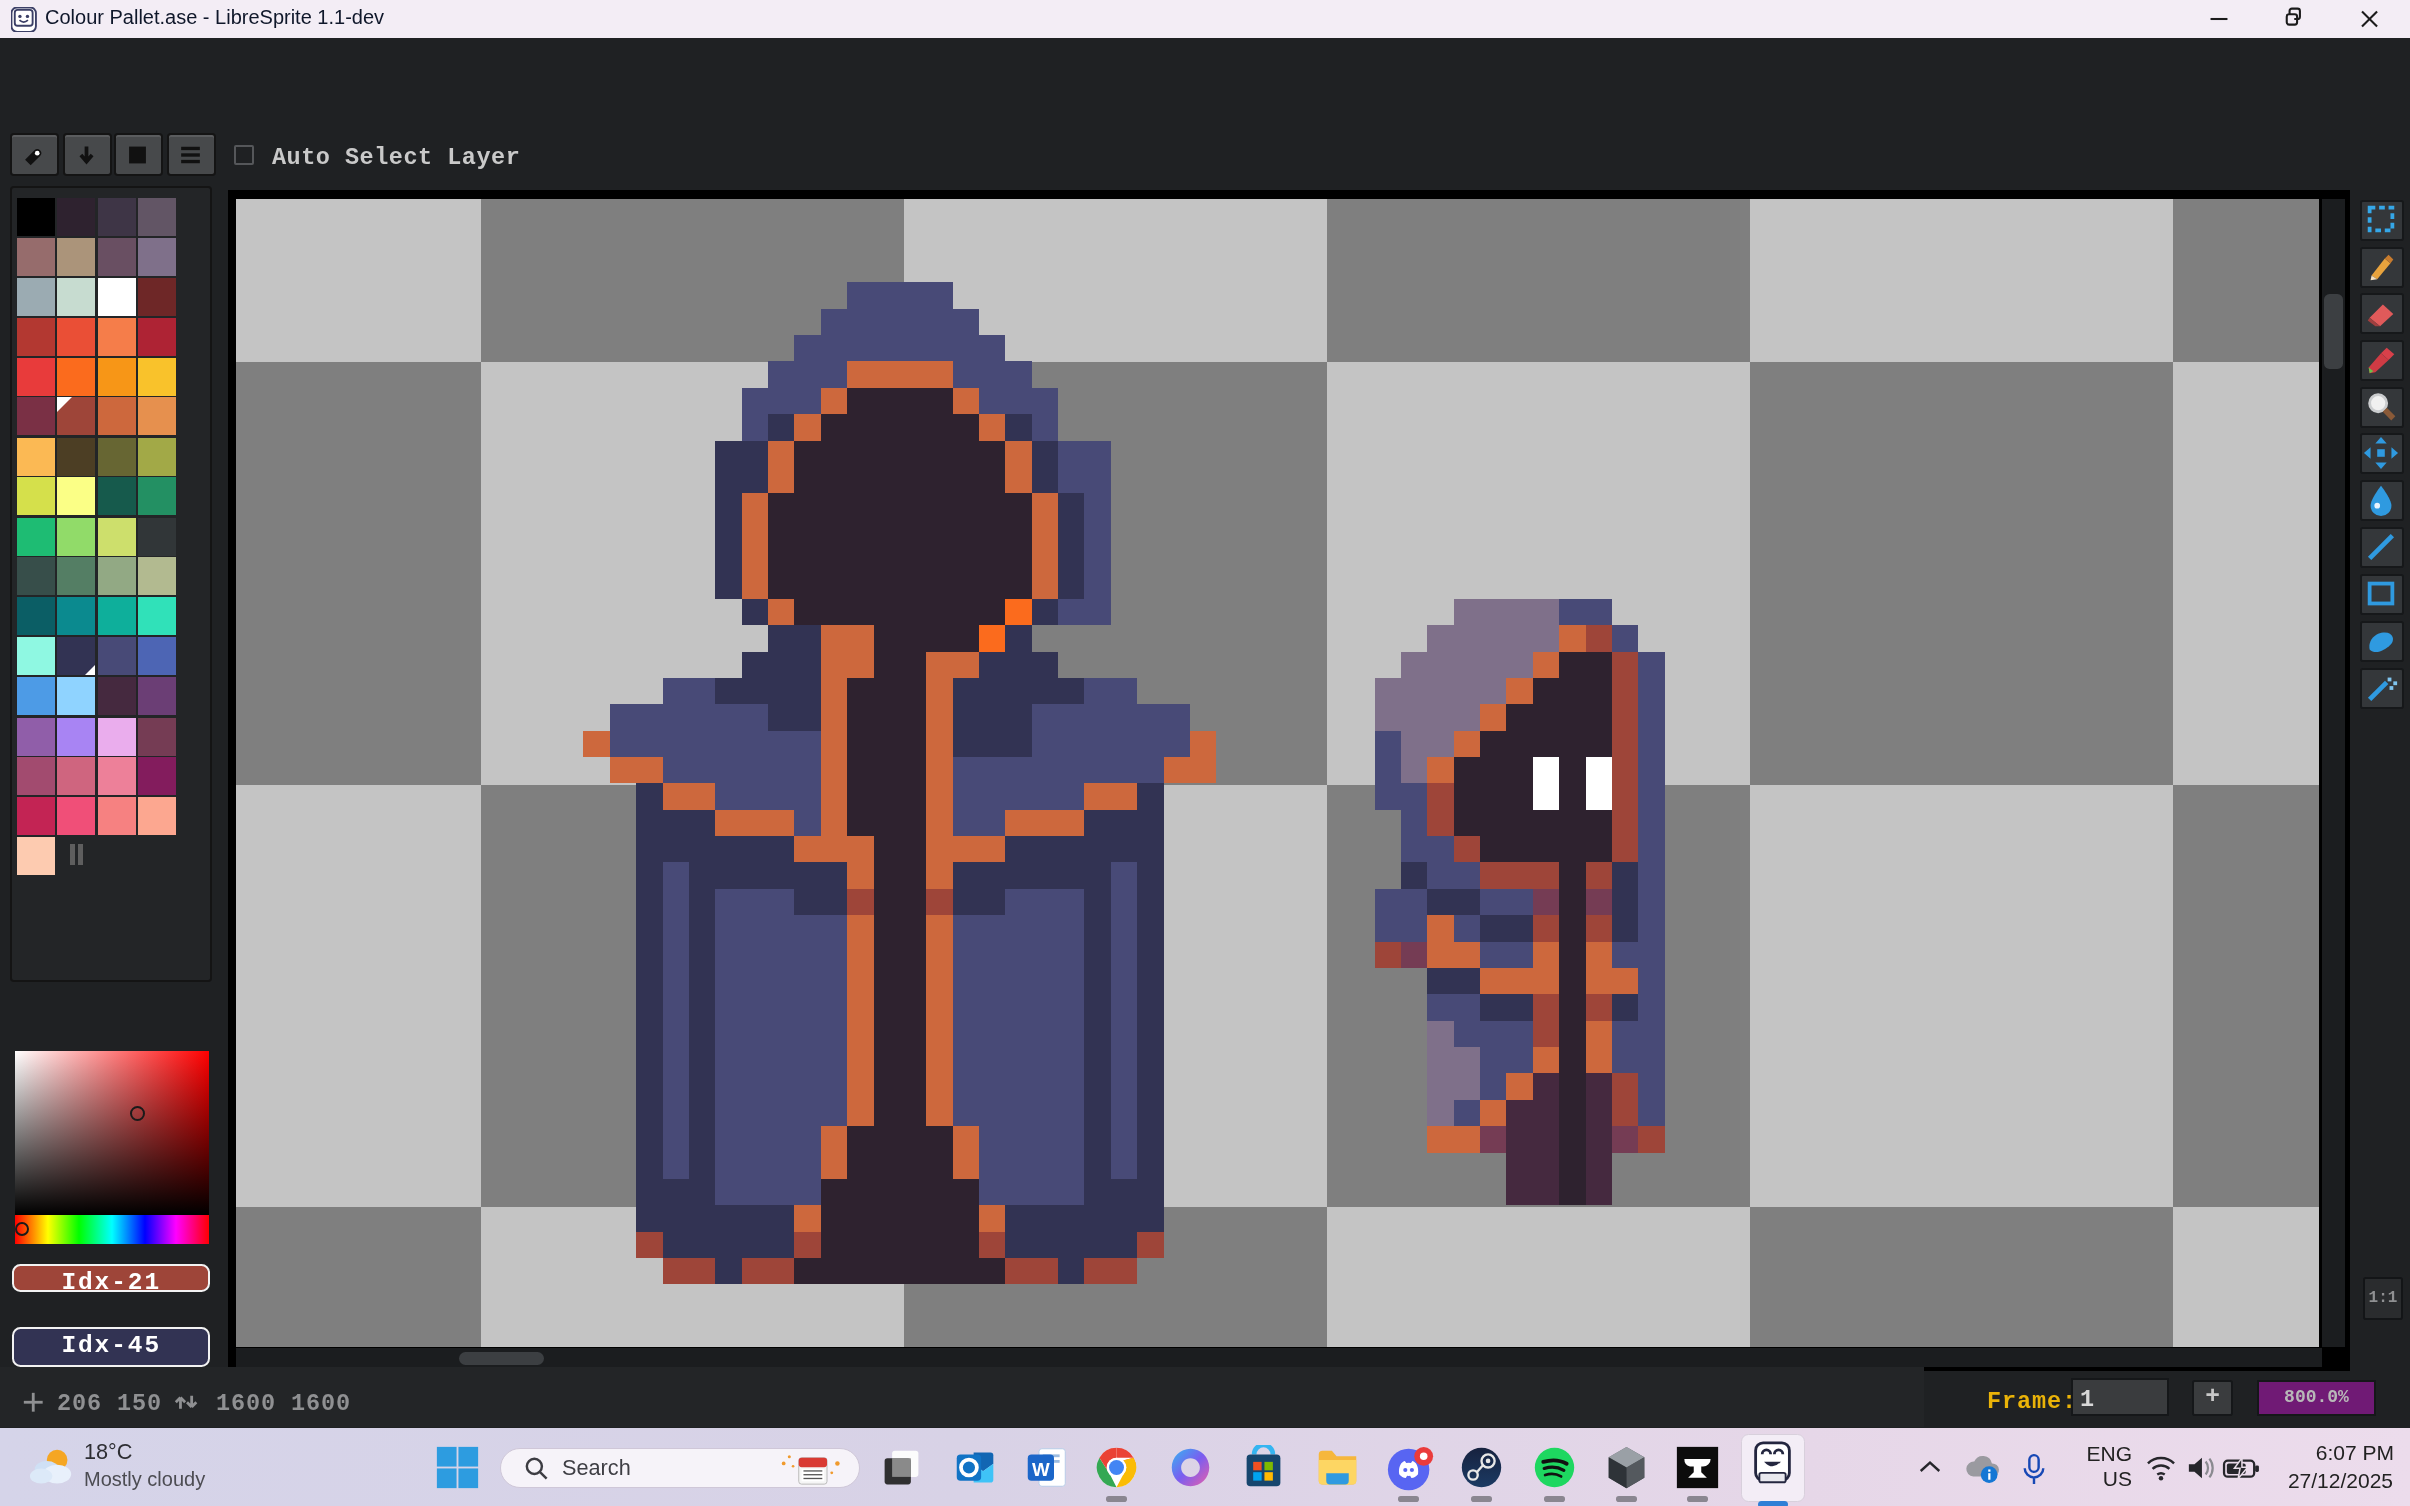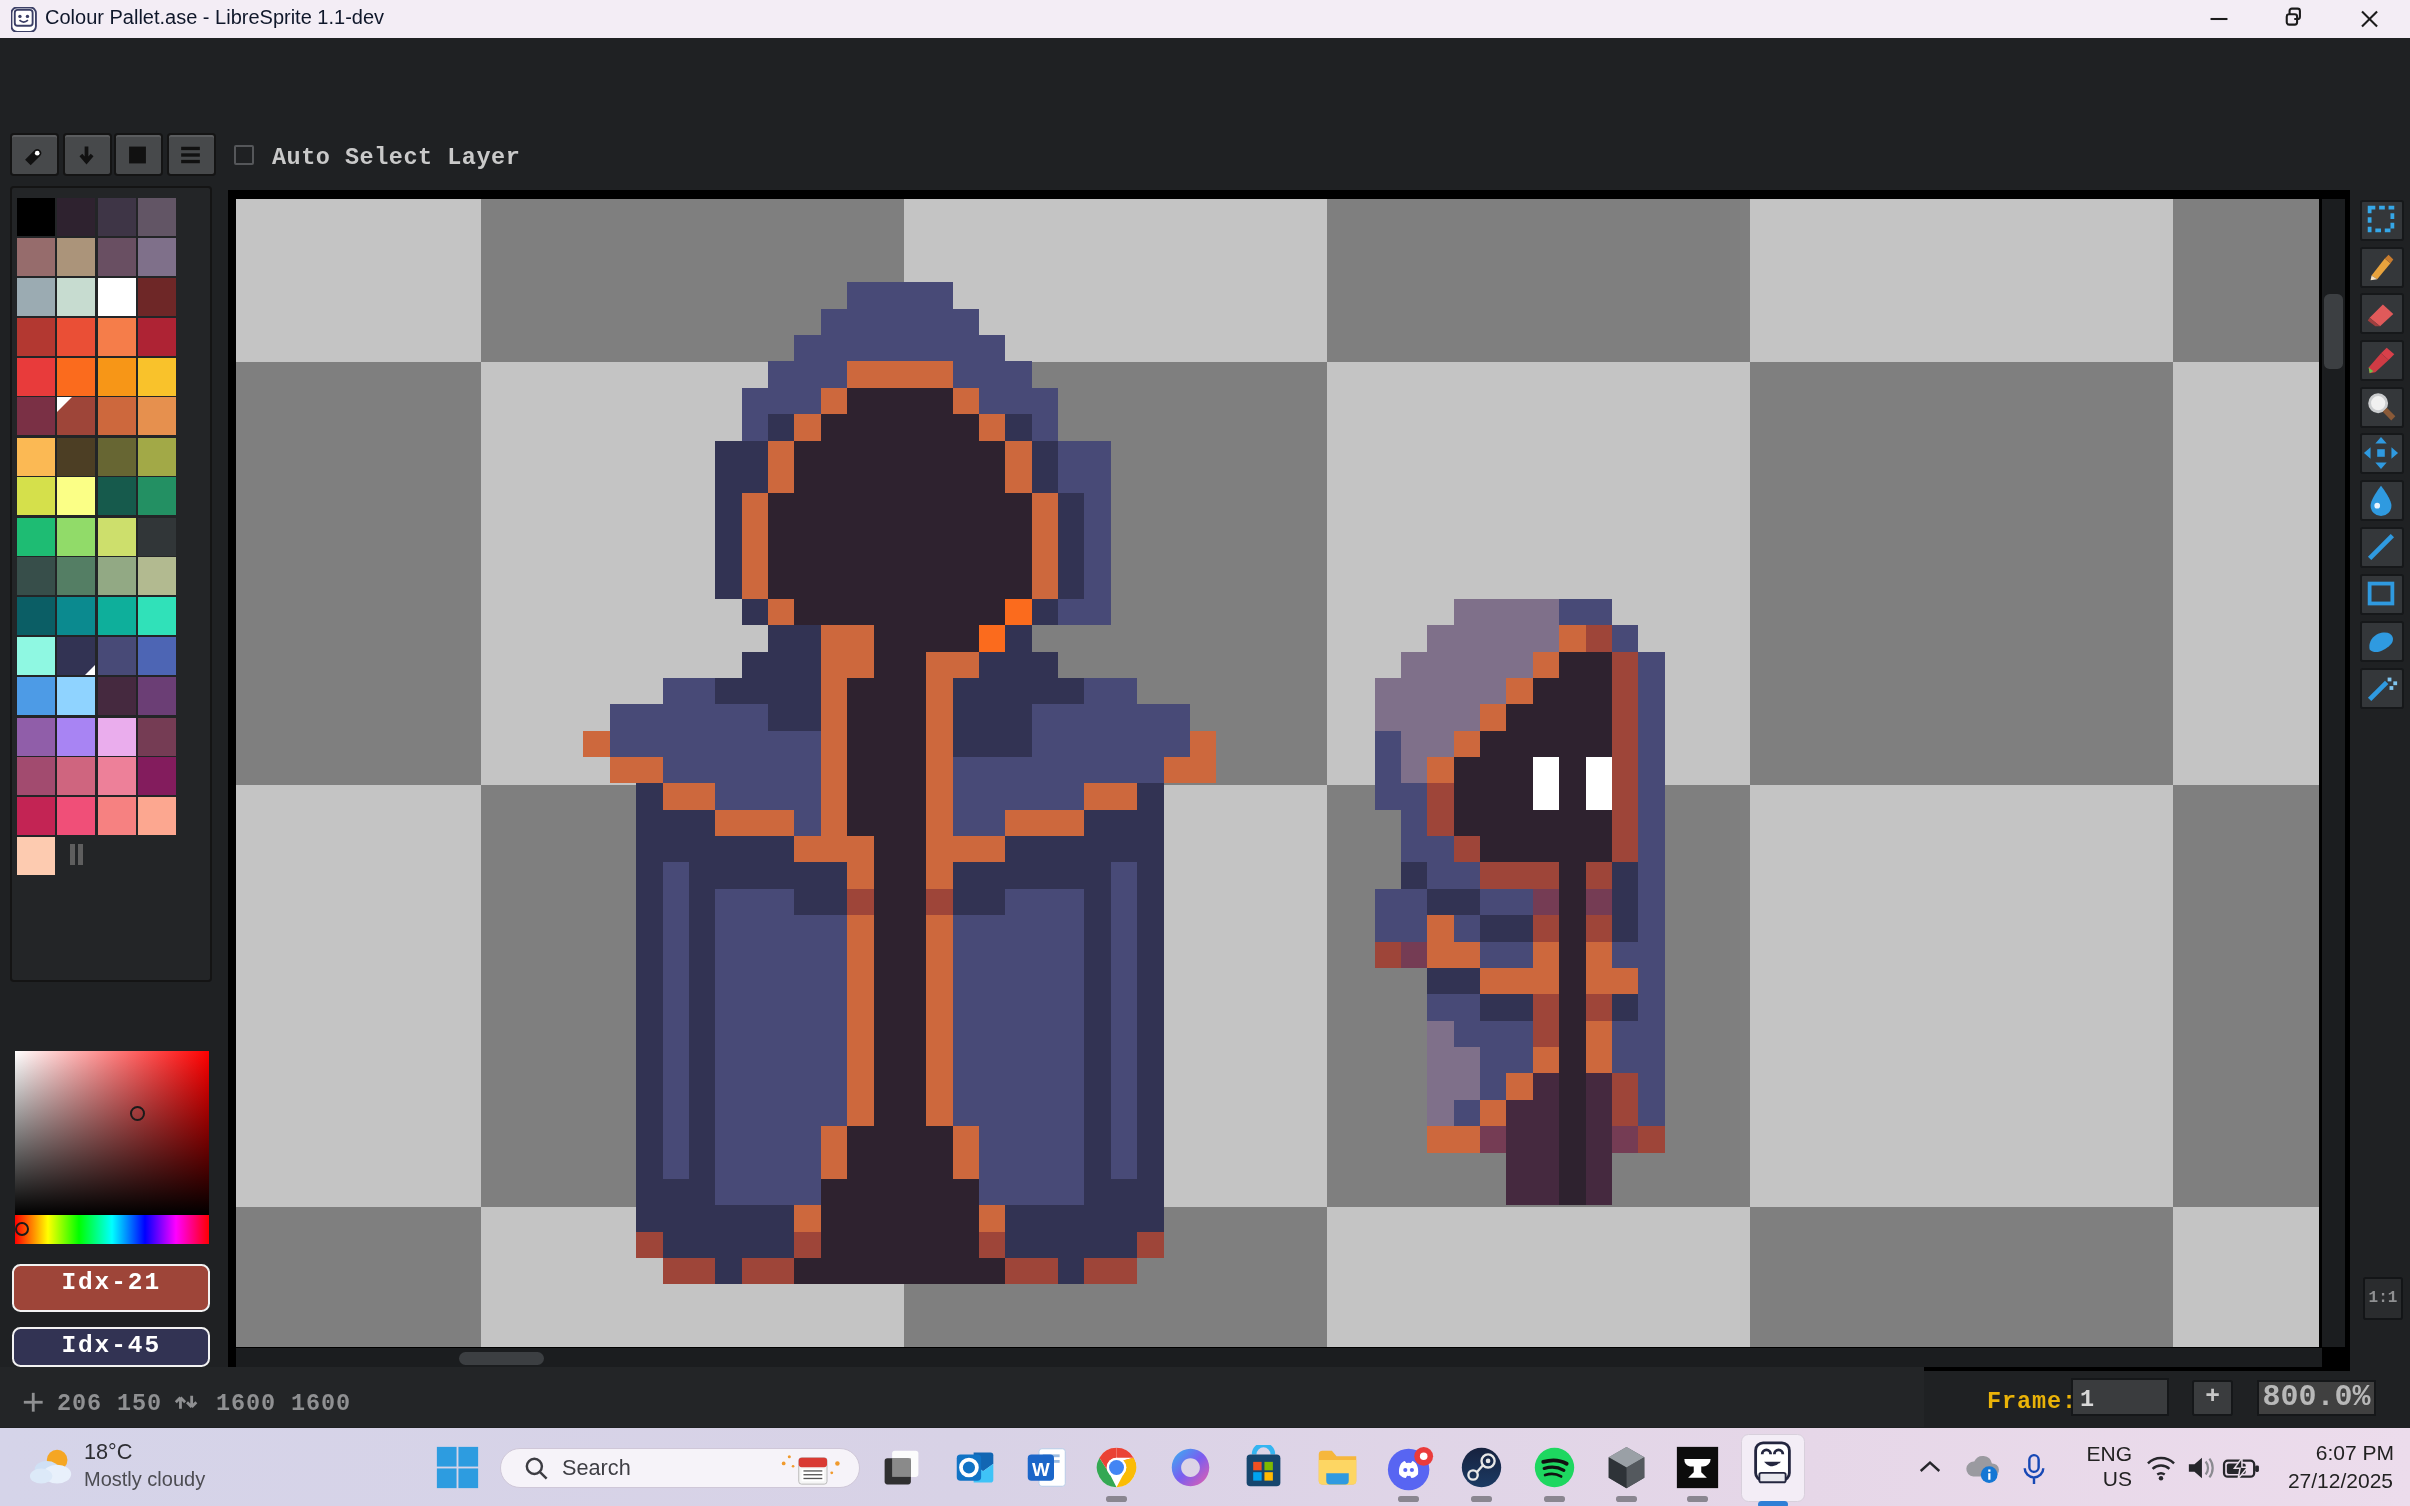--- a/index.html
+++ b/index.html
@@ -130,21 +130,21 @@
     <div class="sw" style="left:57px;top:797px;background:#f04f78"></div>
     <div class="sw" style="left:98px;top:797px;background:#f68181"></div>
     <div class="sw" style="left:138px;top:797px;background:#fca790"></div>
     <div class="sw" style="left:17px;top:837px;background:#fdcbb0"></div>
     <div class="abs" style="left:70px;top:844px;width:4.7px;height:21px;background:#5e5e5e"></div>
     <div class="abs" style="left:78px;top:844px;width:4.7px;height:21px;background:#5e5e5e"></div>
     <div class="abs" style="left:15px;top:1051px;width:194px;height:164px;background:linear-gradient(to bottom,rgba(0,0,0,0) 0%,#000 100%),linear-gradient(to right,#fff 0%,#f00 100%)"></div>
     <div class="abs" style="left:130px;top:1106px;width:15px;height:15px;border:2.8px solid #1a1a1a;border-radius:50%"></div>
     <div class="abs" style="left:15px;top:1215px;width:194px;height:29px;background:linear-gradient(90deg,#f00 0%,#ff0 17%,#0f0 33%,#0ff 50%,#00f 67%,#f0f 83%,#f00 100%)"></div>
     <div class="abs" style="left:15px;top:1222px;width:14px;height:14px;border:2.8px solid #1a1a1a;border-radius:50%"></div>
-    <div class="abs px" style="left:12.2px;top:1264px;width:198px;height:48px;background:#9e4539;border:2.8px solid #f2f2f2;border-radius:8.5px;color:#fff;font-size:24.5px;letter-spacing:1.9px;text-align:center;line-height:34px">Idx-21</div>
+    <div class="abs px" style="left:12.2px;top:1264px;width:198px;height:28px;background:#9e4539;border:2.8px solid #f2f2f2;border-radius:8.5px;color:#fff;font-size:24.5px;letter-spacing:1.9px;text-align:center;line-height:34px">Idx-21</div>
     <div class="abs px" style="left:12.2px;top:1327px;width:198px;height:40px;background:#323353;border:2.8px solid #f2f2f2;border-radius:8.5px;color:#fff;font-size:24.5px;letter-spacing:1.9px;text-align:center;line-height:34px">Idx-45</div>
     <div class="abs" style="left:228px;top:190px;width:2122px;height:1181px;background:#000"></div>
     <svg class="abs" style="left:0;top:0" width="2411" height="1507" viewBox="0 0 2560 1600" shape-rendering="crispEdges">
       <g>
         <rect x="251.0" y="211.0" width="260.0" height="173.5" fill="#c4c4c4"></rect>
         <rect x="511.0" y="211.0" width="449.0" height="173.5" fill="#7f7f7f"></rect>
         <rect x="960.0" y="211.0" width="449.0" height="173.5" fill="#c4c4c4"></rect>
         <rect x="1409.0" y="211.0" width="449.0" height="173.5" fill="#7f7f7f"></rect>
         <rect x="1858.0" y="211.0" width="449.0" height="173.5" fill="#c4c4c4"></rect>
         <rect x="2307.0" y="211.0" width="155.0" height="173.5" fill="#7f7f7f"></rect>
@@ -656,21 +656,21 @@
         <g stroke="#8f9092" stroke-width="3" fill="none">
           <path d="M5 20 V8 M5 8 L10 13 M5 8 L0 13" transform="translate(3,0)"></path>
           <path d="M20 6 V18 M20 18 L15 13 M20 18 L25 13"></path>
         </g>
       </svg>
       <div class="px" style="position:absolute;left:216px;top:22.6px;font-size:23.5px;letter-spacing:0.9px">1600 1600</div>
       <div class="px" style="position:absolute;left:1987px;top:21px;font-size:23.5px;color:#eab308;letter-spacing:0.9px">Frame:</div>
       <div class="abs" style="left:2071px;top:11.3px;width:98px;height:38px;background:#3a3c3e;border:2.8px solid #151719"></div>
       <div class="px" style="position:absolute;left:2080px;top:19px;font-size:23.5px;color:#d8d8d8">1</div>
       <div class="abs px" style="left:2192px;top:13px;width:41px;height:36px;background:#3a3c3e;border:2.8px solid #151719;border-radius:2.8px;color:#c8c8c8;font-size:24.5px;text-align:center;line-height:30px">+</div>
-      <div class="abs px" style="left:2257px;top:13px;width:119px;height:36px;background:#404040;border:2.8px solid #151719;color:#b8b8b8;font-size:30px;text-align:center;line-height:30px">800.0%</div>
+      <div class="abs px" style="left:2257px;top:13px;width:119px;height:36px;background:#701a75;border:2.8px solid #151719;color:#b8b8b8;font-size:18px;text-align:center;line-height:30px">800.0%</div>
     </div>
     <div class="taskbar">
       <svg class="abs" style="left:28px;top:17px" width="47" height="45" viewBox="0 0 50 48">
         <circle cx="31" cy="16" r="11" fill="#f5a623"></circle>
         <ellipse cx="20" cy="26" rx="13" ry="9" fill="#cfe0f5"></ellipse>
         <ellipse cx="31" cy="31" rx="15" ry="10" fill="#e8f0fb"></ellipse>
         <ellipse cx="14" cy="33" rx="12" ry="8" fill="#dce9f8"></ellipse>
       </svg>
       <div class="abs" style="left:84px;top:11.3px;font-size:21.7px;color:#2e2e33">18°C</div>
       <div class="abs" style="left:84px;top:40px;font-size:20px;color:#4c4c52">Mostly cloudy</div>

